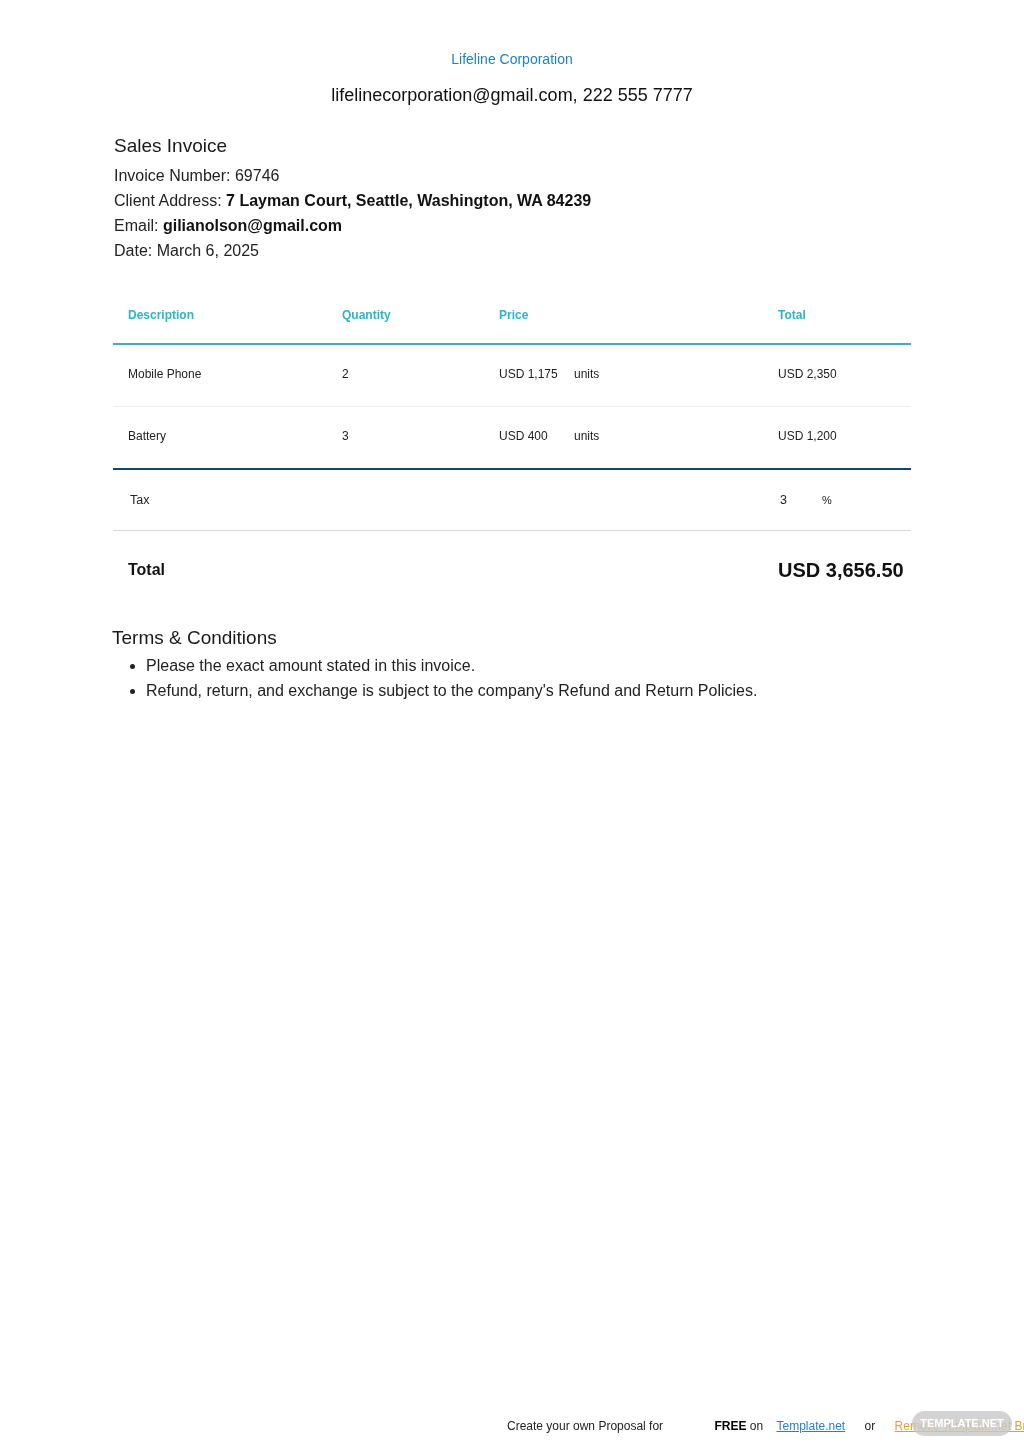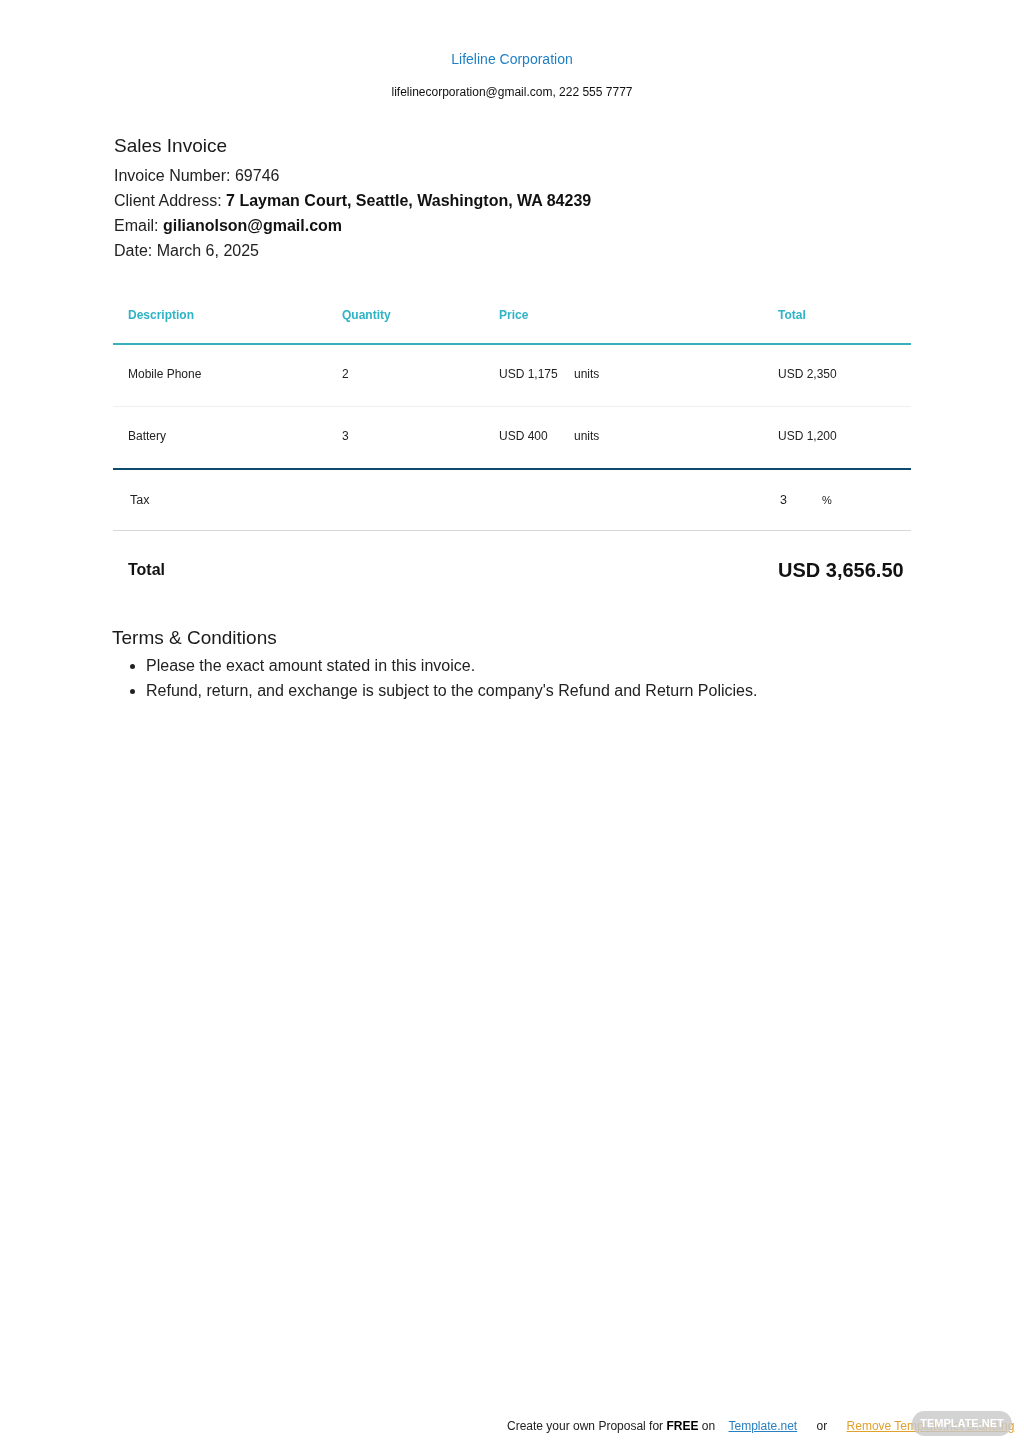--- a/index.html
+++ b/index.html
@@ -6,21 +6,21 @@
     body {
       width: 1024px; height: 1446px; position: relative; overflow: hidden;
       font-family: "Liberation Sans", "DejaVu Sans", sans-serif; color: #1a1a1a;
     }
     .company {
       position: absolute; top: 51px; left: 0; width: 1024px; text-align: center;
       font-size: 14px; font-weight: 500; color: #1f7fc4;
     }
     .contact {
       position: absolute; top: 85px; left: 0; width: 1024px; text-align: center;
-      font-size: 12px; color: #111;
+      font-size: 18px; color: #111;
     }
     .info { position: absolute; left: 114px; top: 135px; }
     .info .title { font-size: 19px; font-weight: 500; color: #1a1a1a; margin-bottom: 6px; }
     .info .line { font-size: 16px; color: #222; height: 25px; line-height: 25px; }
     .info .line b { font-weight: bold; color: #111; }
 
     .table { position: absolute; left: 113px; top: 296px; width: 798px; }
     .th-row { position: relative; height: 47px; border-bottom: 2px solid #3aaeba; }
     .th { position: absolute; top: 12px; font-size: 12px; font-weight: bold; color: #2fb3c6; }
     .row { position: relative; height: 61px; border-bottom: 1px solid #efefef; }
@@ -35,21 +35,21 @@
     .total-value { position: absolute; left: 665px; top: 28px; font-size: 20px; font-weight: bold; color: #111; }
 
     .terms { position: absolute; left: 112px; top: 627px; }
     .terms .heading { font-size: 19px; font-weight: 500; color: #1a1a1a; margin-bottom: 4px; }
     .terms ul { margin: 4px; padding-left: 30px; }
     .terms li { font-size: 16px; color: #222; height: 25px; line-height: 25px; }
 
     .footer {
       position: absolute; top: 1419px; left: 507px; font-size: 12px; color: #222; white-space: nowrap;
     }
-    .footer .free { font-weight: bold; color: #000; }
+    .footer .free { font-weight: bold; color: #000; margin-left: 48px; }
     .footer .link-blue { color: #2a7fc0; text-decoration: underline; margin-left: 10px; }
     .footer .or { margin: 0 16px; }
     .footer .link-orange { color: #e0a12d; text-decoration: underline; }
     .badge {
       position: absolute; top: 1411px; left: 912px; width: 100px; height: 25px;
       border-radius: 13px; background: rgba(200,200,200,0.8);
       color: #fff; font-size: 11px; font-weight: bold; text-align: center; line-height: 25px;
     }
   </style>
 </head>

